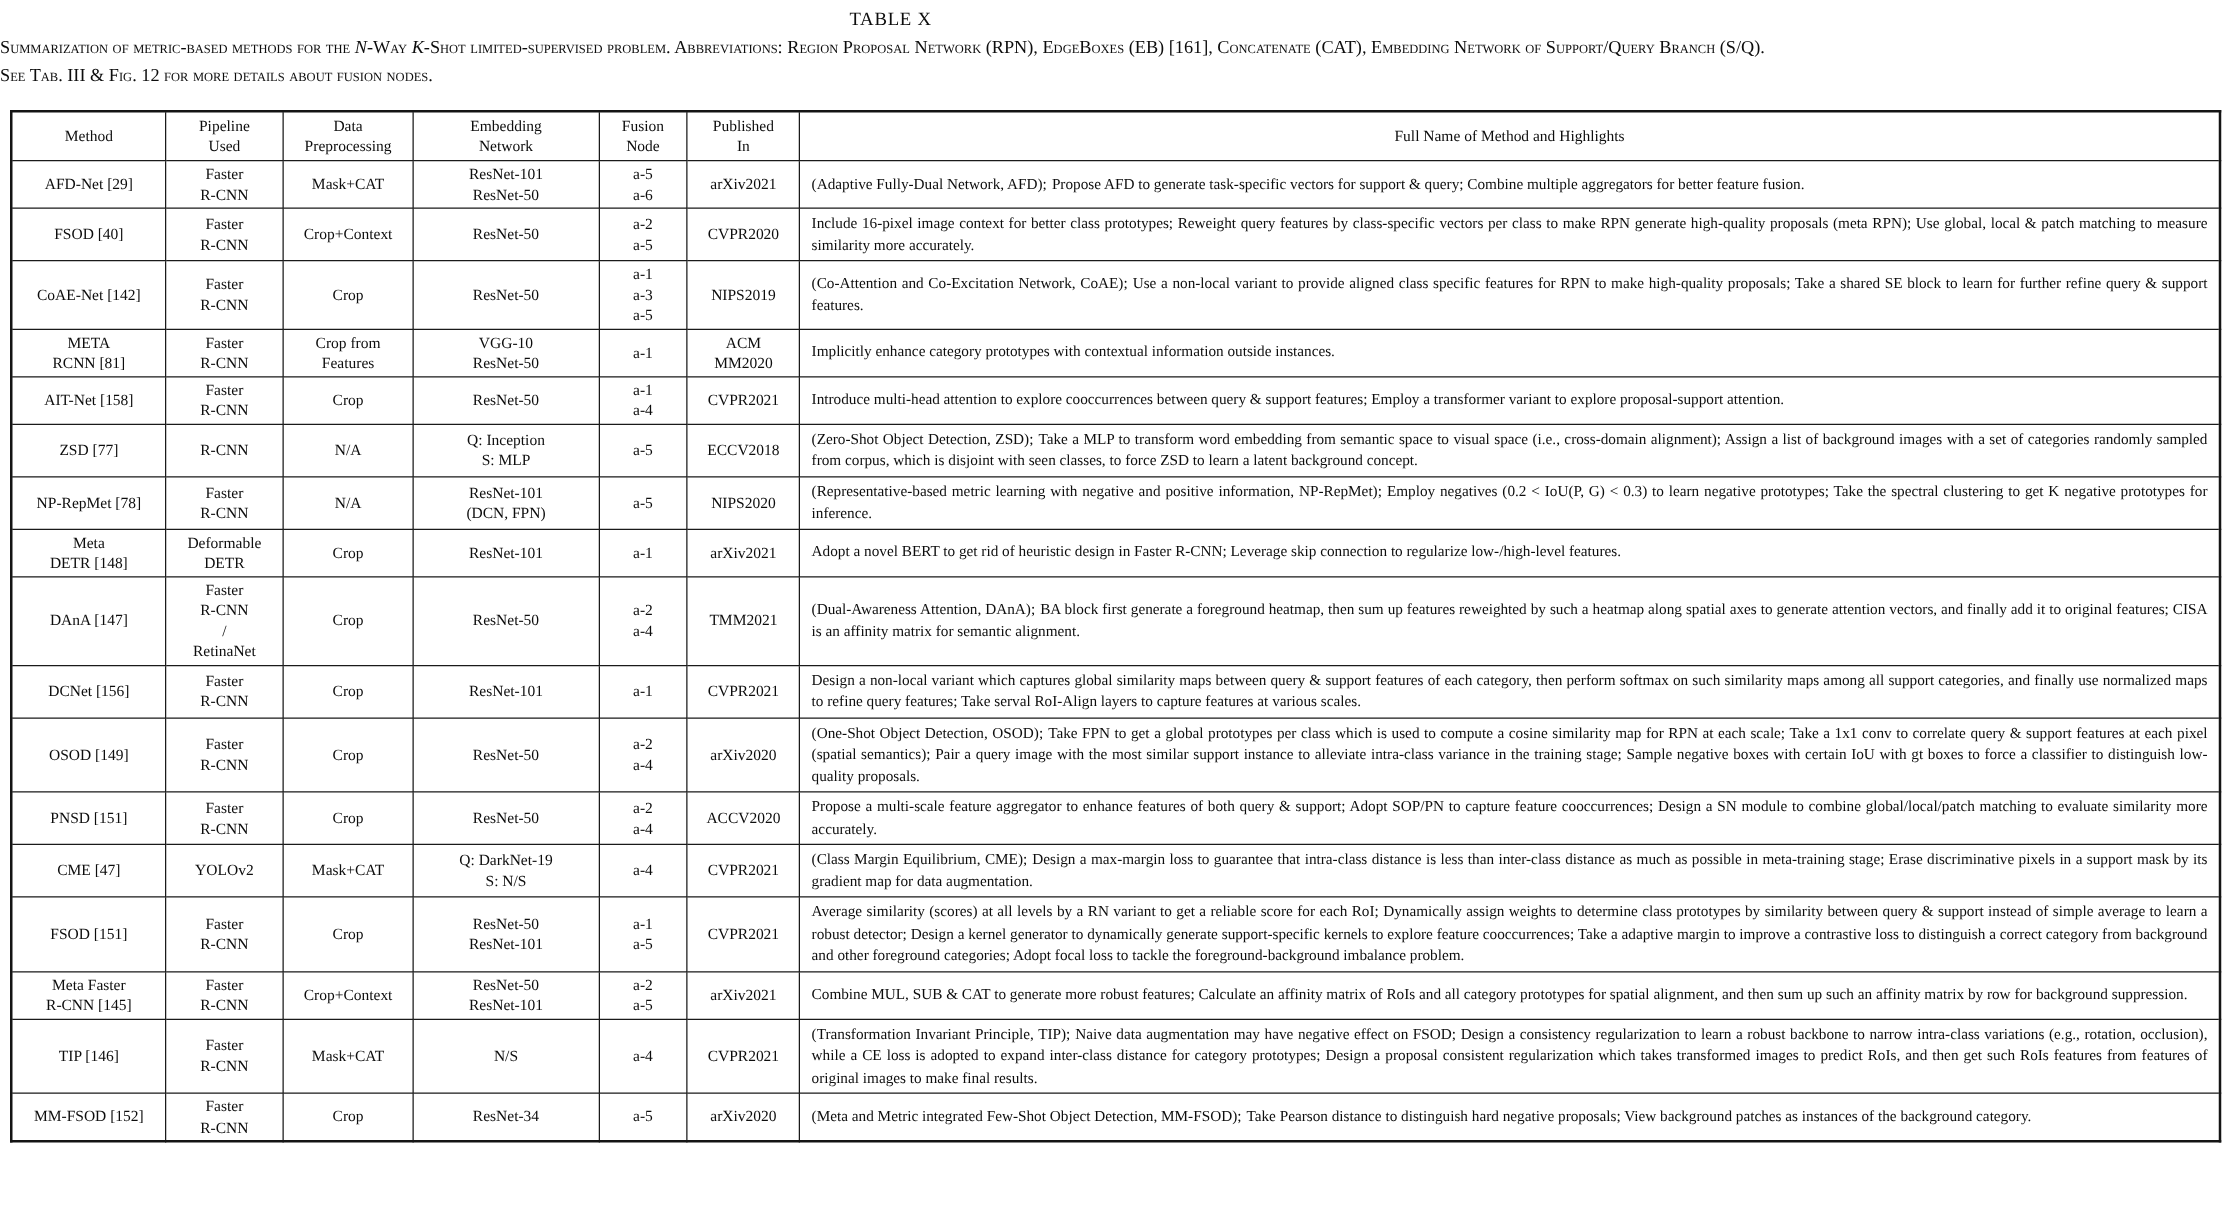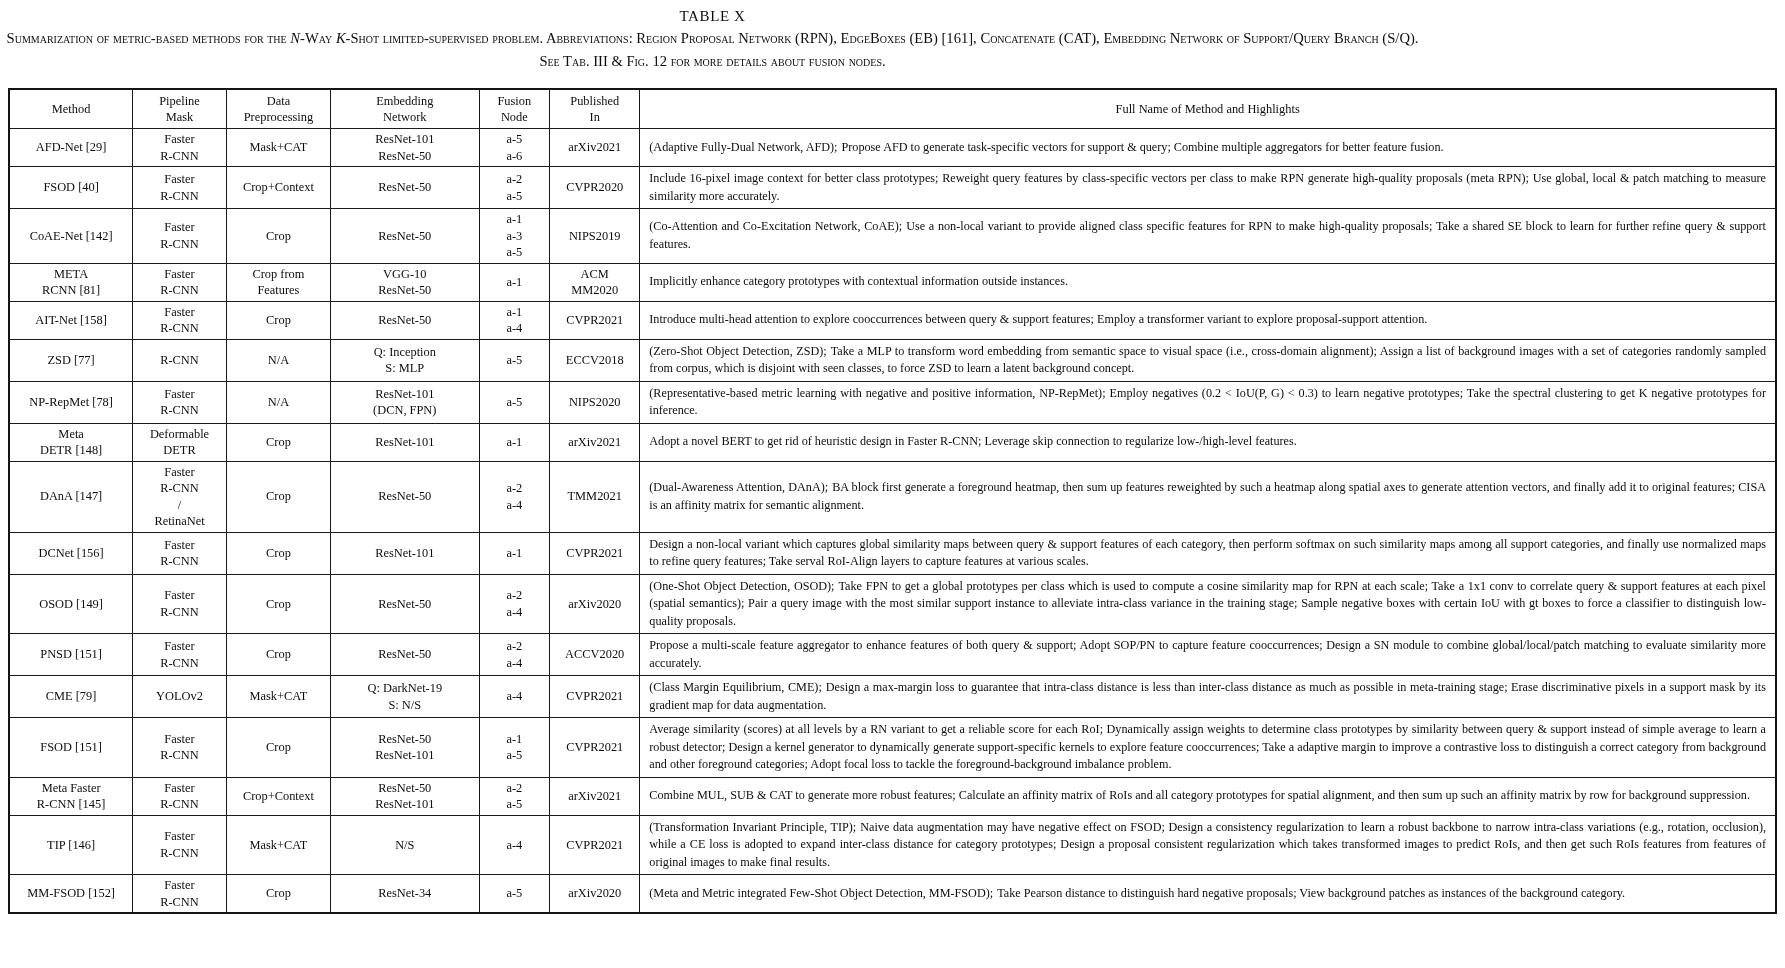--- a/index.html
+++ b/index.html
@@ -19,21 +19,21 @@
     font-variant: small-caps;
     letter-spacing: 0.6px;
     line-height: 20px;
   }
   .table-caption {
     font-variant: small-caps;
     font-size: 14.6px;
     line-height: 23px;
     margin: 1px auto 0;
     max-width: 1530px;
-    text-align: center;
+    text-align: left;
   }
   .table-caption i { font-variant: normal; font-style: italic; font-family: "Liberation Serif", serif; }
   table.main {
     border-collapse: collapse;
     table-layout: fixed;
     width: 1769px;
     margin: 15px 8px 0 8px;
     border: 2px solid #141414;
   }
   col.c-method  { width: 7.0%; }
@@ -87,21 +87,21 @@
         <col class="c-prep">
         <col class="c-embed">
         <col class="c-fusion">
         <col class="c-pub">
         <col class="c-full">
     </colgroup>
     <thead>
       <tr>
         <th>Method</th>
         <th>Pipeline
-Mask</th>
+Used</th>
         <th>Data
 Preprocessing</th>
         <th>Embedding
 Network</th>
         <th>Fusion
 Node</th>
         <th>Published
 In</th>
         <th>Full Name of Method and Highlights</th>
       </tr>
@@ -252,21 +252,21 @@
       <td class="c">Crop</td>
       <td class="c">ResNet-50</td>
       <td class="c">a-2
 a-4</td>
       <td class="c">ACCV2020</td>
       <td class="h"><span>Propose a multi-scale feature aggregator to enhance features of both query &amp; support; Adopt SOP/PN to capture feature cooccurrences; Design a SN module to combine global/local/patch matching to evaluate similarity more accurately.</span></td>
     </tr>
 
 
     <tr>
-      <td class="c">CME [79]</td>
+      <td class="c">CME [47]</td>
       <td class="c">YOLOv2</td>
       <td class="c">Mask+CAT</td>
       <td class="c">Q: DarkNet-19
 S: N/S</td>
       <td class="c">a-4</td>
       <td class="c">CVPR2021</td>
       <td class="h"><span class="hl-bold">(Class Margin Equilibrium, CME);</span><span>Design a max-margin loss to guarantee that intra-class distance is less than inter-class distance as much as possible in meta-training stage; Erase discriminative pixels in a support mask by its gradient map for data augmentation.</span></td>
     </tr>
 
     <tr>

